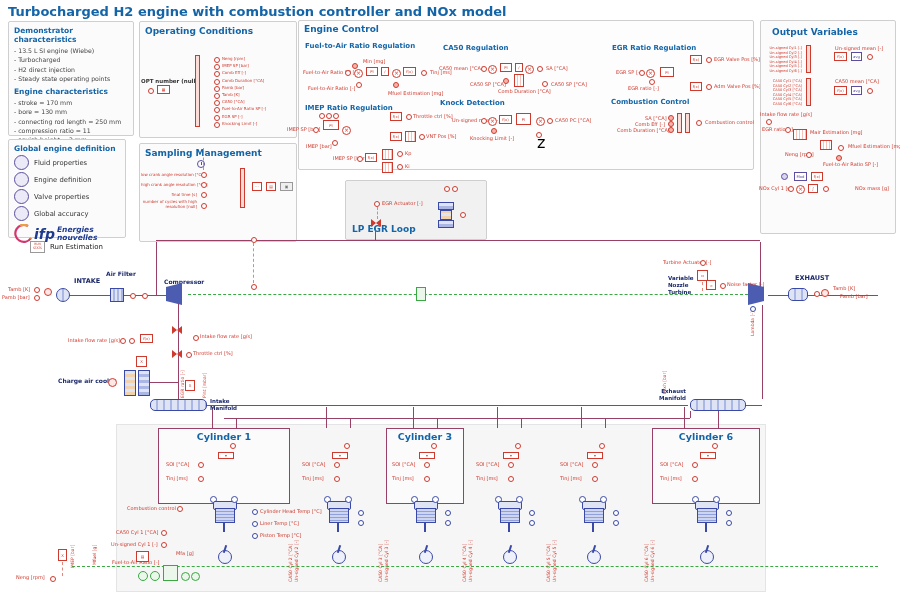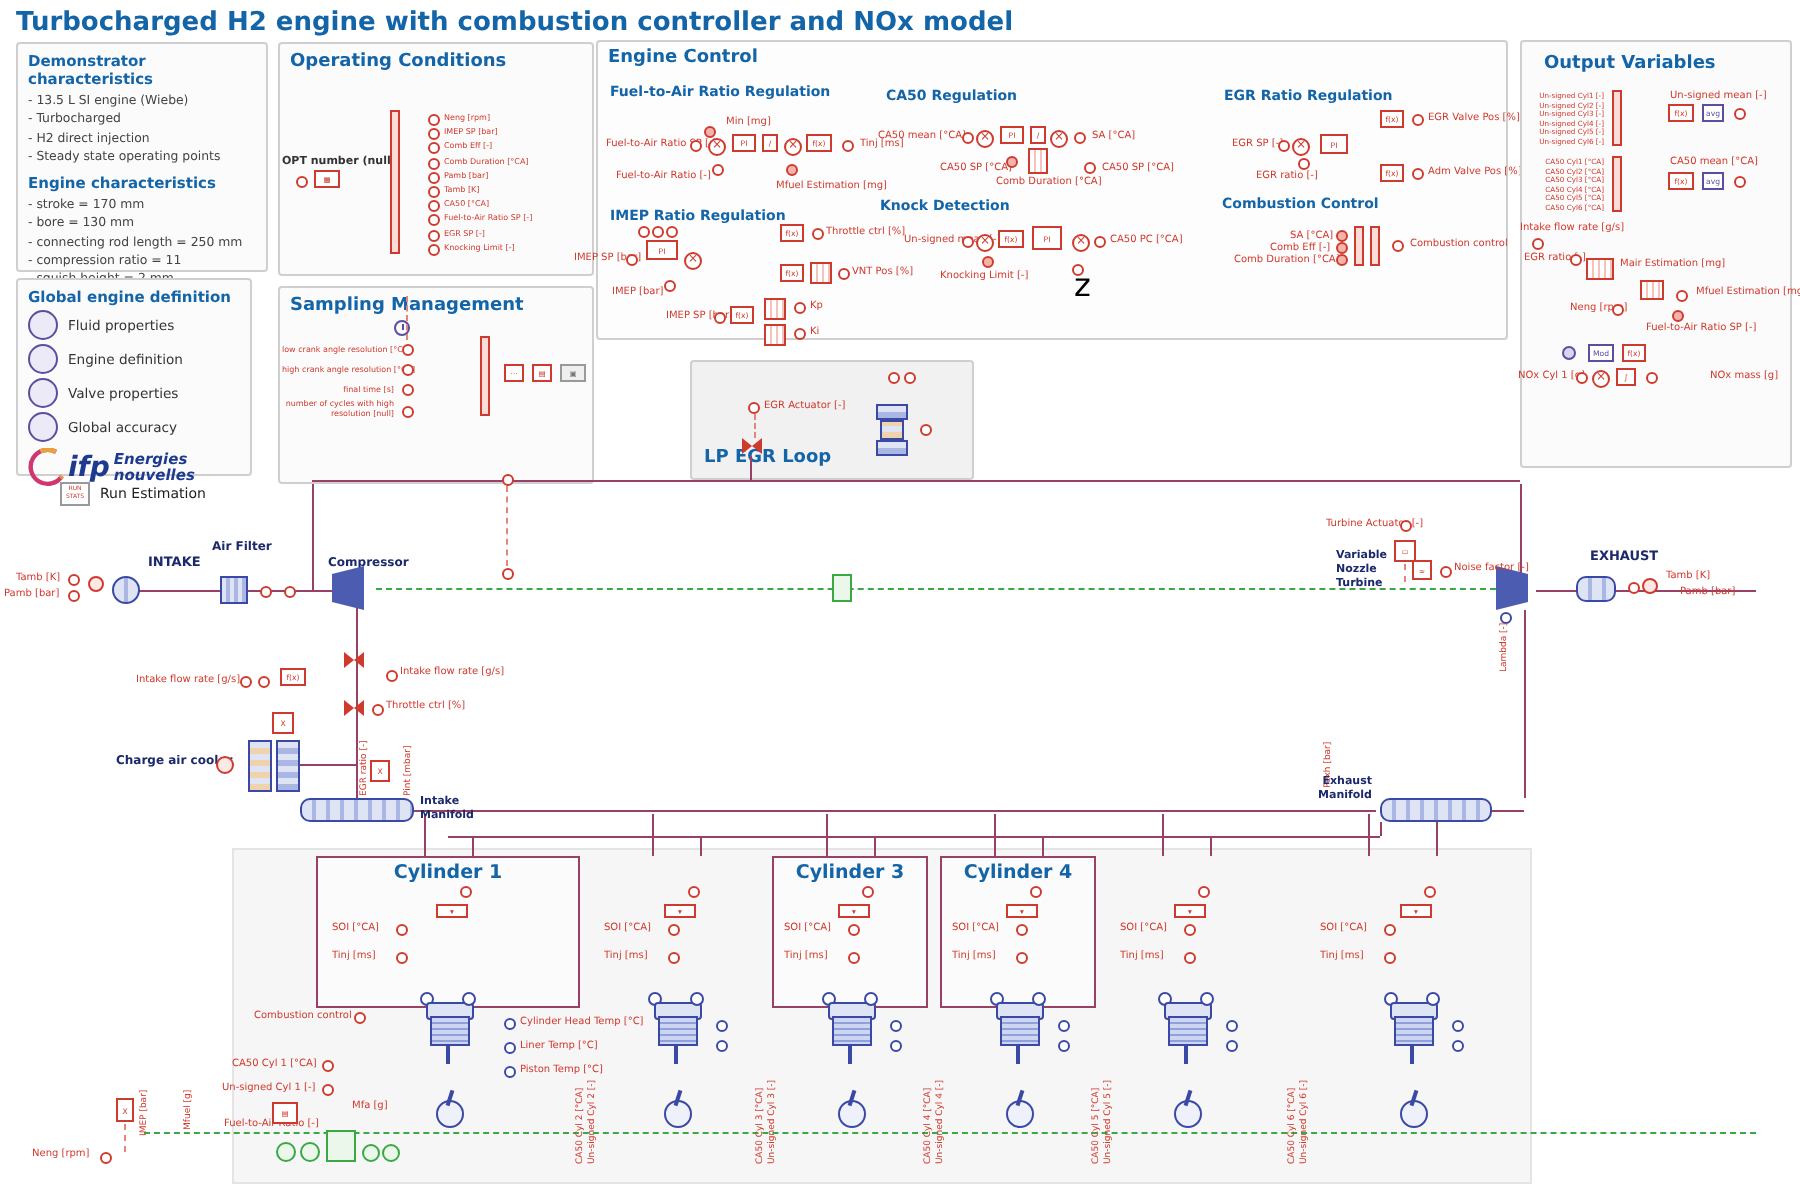--- a/index.html
+++ b/index.html
@@ -415,22 +415,22 @@
   <div class="plenum" style="left:690px;top:399px;width:56px;height:12px"></div>
   <div class="ln" style="left:652px;top:388px;font-size:5.5px;text-align:right;width:34px">Exhaust</div>
   <div class="ln" style="left:652px;top:395px;font-size:5.5px;text-align:right;width:34px">Manifold</div>
 
   <div class="cylbox" style="left:158px;top:428px;width:132px;height:76px">
       <div class="cylt">Cylinder 1</div>
     </div>
   <div class="cylbox" style="left:386px;top:428px;width:78px;height:76px">
       <div class="cylt">Cylinder 3</div>
     </div>
-  <div class="cylbox" style="left:470px;top:428px;width:78px;height:76px">
-      <div class="cylt">Cylinder 4</div>
+  <div class="cylbox" style="left:652px;top:428px;width:108px;height:76px">
+      <div class="cylt">Cylinder 6</div>
     </div>
 
   <span class="p" style="left:230px;top:443px"></span>
   <div class="bk" style="left:218px;top:452px;width:16px;height:7px">▾</div>
   <span class="l" style="left:166px;top:461px">SOI [°CA]</span>
     <span class="p" style="left:198px;top:462px"></span>
   <span class="l" style="left:166px;top:475px">Tinj [ms]</span>
     <span class="p" style="left:198px;top:476px"></span>
   <div class="pis" style="left:211px;top:496px">
       <i class="hd"></i>

